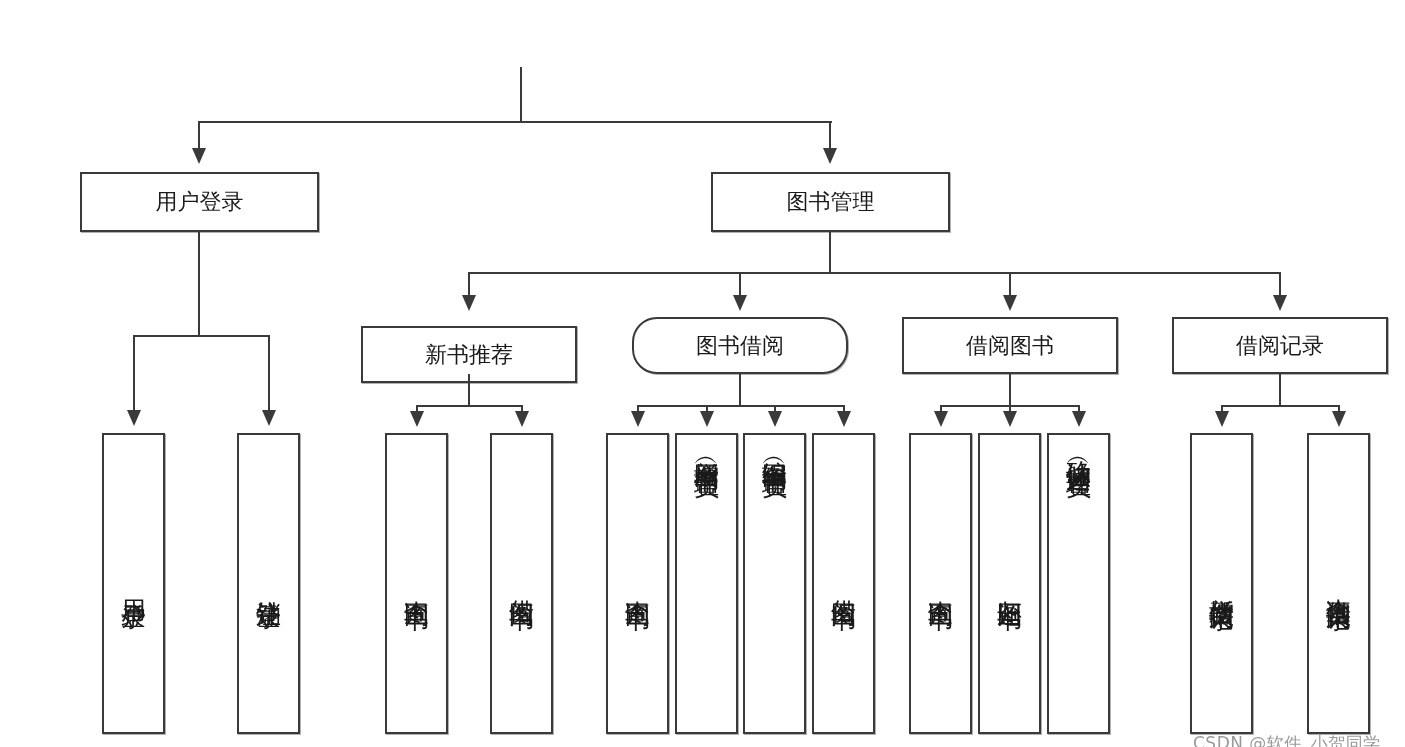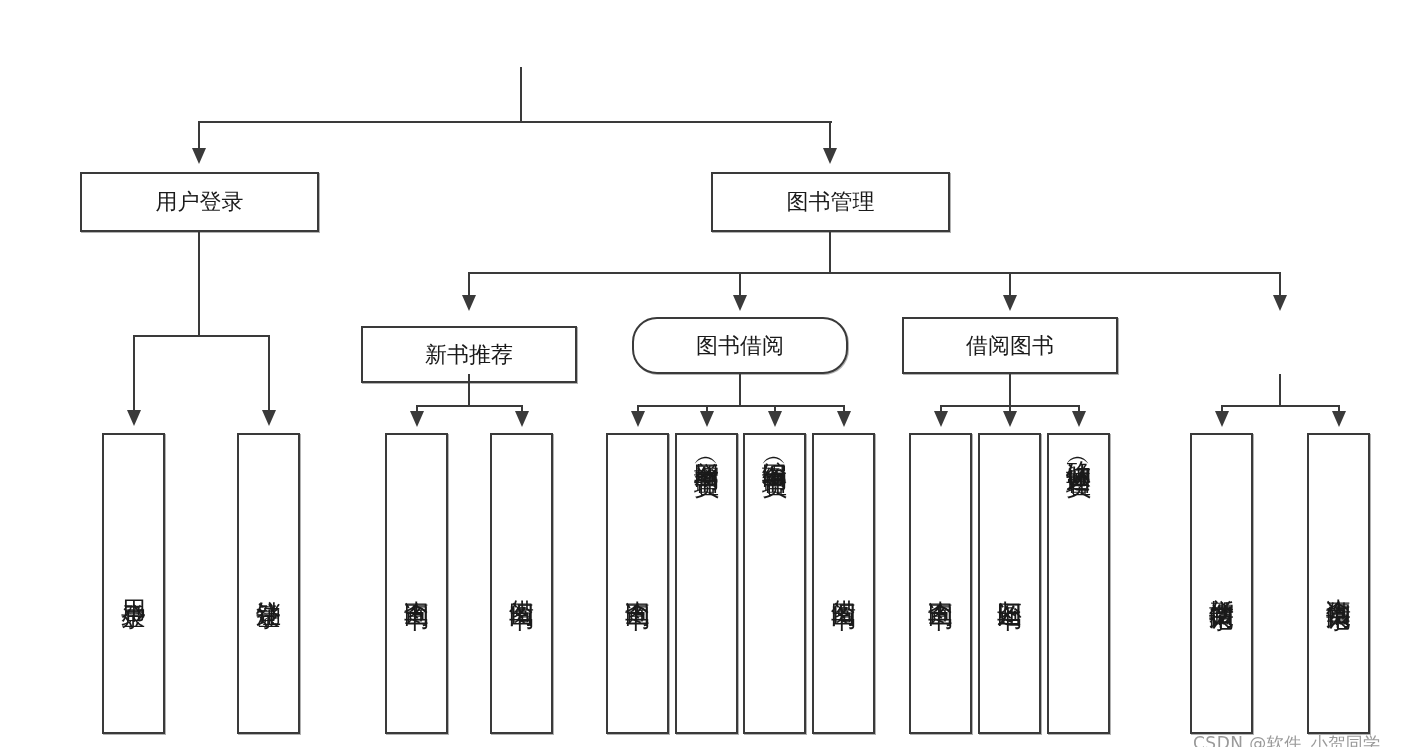--- a/index.html
+++ b/index.html
@@ -114,20 +114,23 @@
 
   <div class="node h" style="left:361px;top:317px;width:216px;height:57px;margin-top:9px;">
     <span class="lbl">新书推荐</span>
   </div>
   <div class="node h" style="left:632px;top:317px;width:216px;height:57px;border-radius:25px;">
     <span class="lbl">图书借阅</span>
   </div>
   <div class="node h" style="left:902px;top:317px;width:216px;height:57px;">
     <span class="lbl">借阅图书</span>
   </div>
+  <div class="node h" style="left:1172px;top:317px;width:216px;height:57px;">
+    <span class="lbl">借阅记录</span>
+  </div>
 
   <div class="ln v" style="left:468px;top:374px;width:2px;height:32px;"></div>
   <div class="ln h" style="left:416px;top:405px;width:106px;height:2px;"></div>
   <div class="ln v" style="left:416px;top:405px;width:2px;height:7px;"></div>
   <div class="arrow" style="left:410px;top:411px;"></div>
   <div class="ln v" style="left:521px;top:405px;width:2px;height:7px;"></div>
   <div class="arrow" style="left:515px;top:411px;"></div>
 
   <div class="ln v" style="left:739px;top:374px;width:2px;height:32px;"></div>
   <div class="ln h" style="left:637px;top:405px;width:208px;height:2px;"></div>

